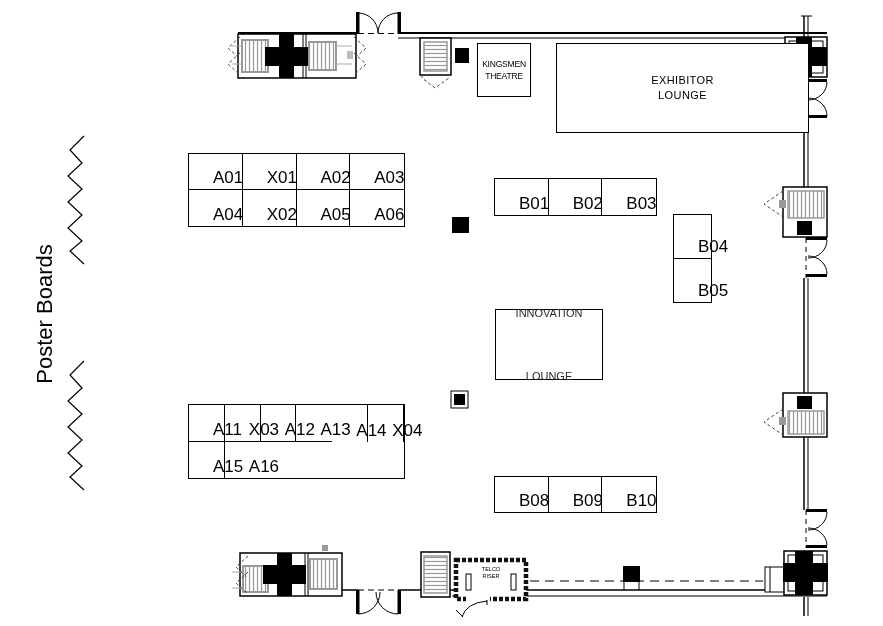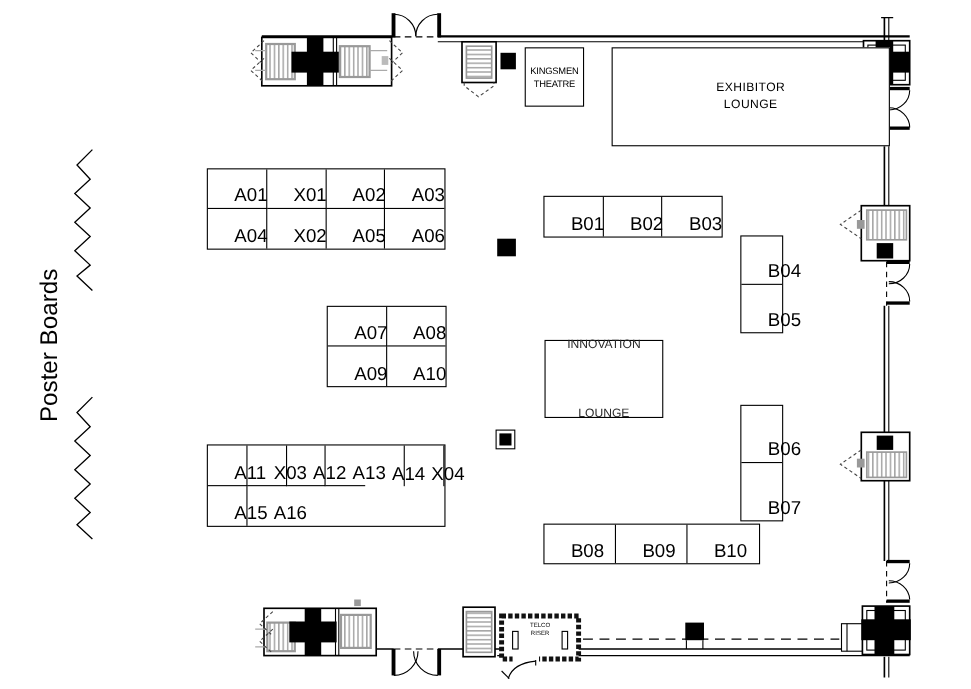--- a/index.html
+++ b/index.html
@@ -239,34 +239,20 @@
         <span class="lab">X02</span>
       </div>
     <div class="c nb">
         <span class="lab">A05</span>
       </div>
     <div class="c nr nb">
         <span class="lab">A06</span>
       </div>
   </div>
 
-  <div class="blk" style="left:297px;top:278px;width:109px;height:74px;grid-template-columns:repeat(2,1fr);grid-template-rows:repeat(2,1fr);">
-    <div class="c">
-        <span class="lab">A07</span>
-      </div>
-    <div class="c nr">
-        <span class="lab">A08</span>
-      </div>
-    <div class="c nb">
-        <span class="lab">A09</span>
-      </div>
-    <div class="c nr nb">
-        <span class="lab">A10</span>
-      </div>
-  </div>
 
   <div class="blk" style="left:188px;top:404px;width:217px;height:75px;grid-template-columns:repeat(6,1fr);grid-template-rows:repeat(2,1fr);">
     <div class="c">
         <span class="lab">A11</span>
       </div>
     <div class="c">
         <span class="lab">X03</span>
       </div>
     <div class="c">
         <span class="lab">A12</span>
@@ -302,30 +288,22 @@
 
   <div class="blk" style="left:673px;top:214px;width:39px;height:89px;grid-template-columns:1fr;grid-template-rows:repeat(2,1fr);">
     <div class="c nr">
         <span class="lab">B04</span>
       </div>
     <div class="c nr nb">
         <span class="lab">B05</span>
       </div>
   </div>
 
-  <div class="blk" style="left:673px;top:368px;width:39px;height:106px;grid-template-columns:1fr;grid-template-rows:repeat(2,1fr);">
-    <div class="c nr">
-        <span class="lab">B06</span>
-      </div>
-    <div class="c nr nb">
-        <span class="lab">B07</span>
-      </div>
-  </div>
-
-  <div class="blk" style="left:494px;top:476px;width:197px;height:37px;grid-template-columns:repeat(3,1fr);grid-template-rows:1fr;">
+
+  <div class="blk" style="left:494px;top:476px;width:163px;height:37px;grid-template-columns:repeat(3,1fr);grid-template-rows:1fr;">
     <div class="c nb">
         <span class="lab">B08</span>
       </div>
     <div class="c nb">
         <span class="lab">B09</span>
       </div>
     <div class="c nr nb">
         <span class="lab">B10</span>
       </div>
   </div>

